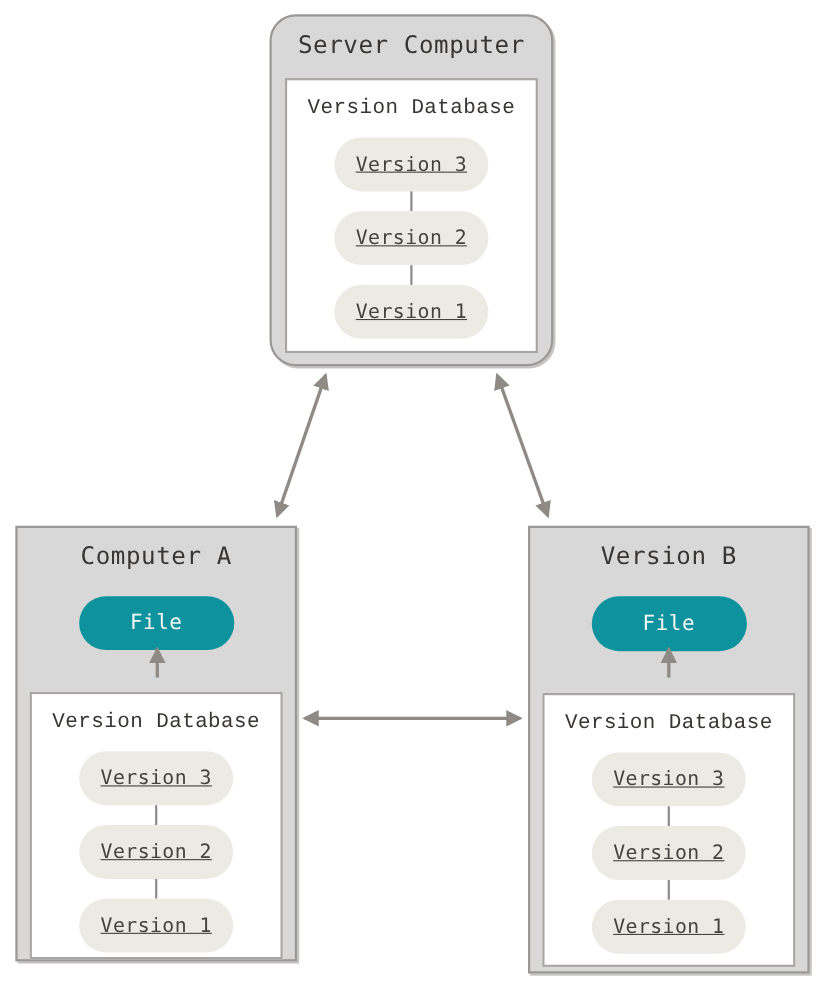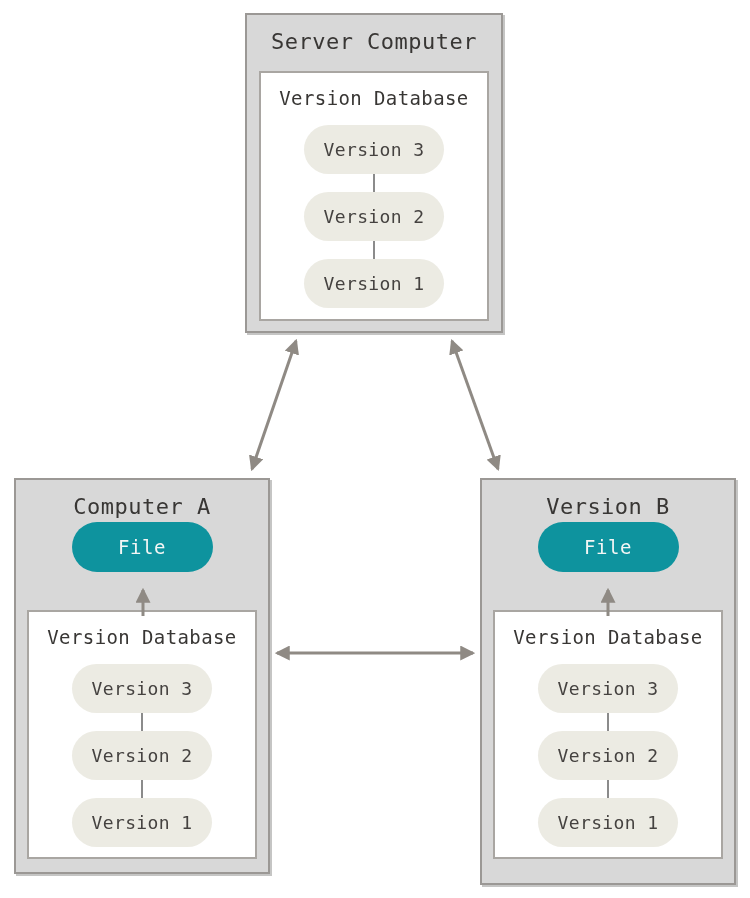--- a/index.html
+++ b/index.html
@@ -30,33 +30,33 @@
   .arrowhead-shape{fill:var(--arrow);}
 
   .machine{
     position:absolute;
     background:var(--machine-fill);
     border:2px solid var(--machine-border);
     box-shadow:2px 2px 0 rgba(90,88,86,0.35);
     display:flex;flex-direction:column;align-items:center;
     z-index:1;
   }
-  .machine.server{left:245px;top:13px;width:258px;height:320px;}
+  .machine.server{left:245px;top:13px;width:258px;height:320px;border-radius:24px;}
   .machine.client-a{left:14px;top:478px;width:256px;height:396px;}
   .machine.client-b{left:480px;top:478px;width:256px;height:407px;}
 
   .machine-title{
     margin-top:14px;
     font-size:22px;line-height:26px;
     letter-spacing:0.5px;
     color:var(--title-text);
     white-space:nowrap;
   }
   .file-pill{
-    margin-top:2px;
+    margin-top:22px;
     width:141px;height:50px;
     border-radius:25px;
     background:var(--file-fill);
     color:var(--file-text);
     display:flex;align-items:center;justify-content:center;
     font-size:19px;letter-spacing:0.5px;
   }
   .db-box{
     background:var(--db-fill);
     border:2px solid var(--db-border);
@@ -65,29 +65,31 @@
     z-index:2;
   }
   .server .db-box{margin-top:16px;height:250px;}
   .client-a .db-box, .client-b .db-box{margin-top:38px;height:249px;}
   .db-title{
     margin-top:14px;
     font-size:19px;line-height:23px;
     letter-spacing:0.4px;
     color:var(--title-text);
     white-space:nowrap;
+    font-family:Liberation Mono, monospace;
   }
   .version-pill{
     width:140px;height:49px;
     border-radius:24.5px;
     background:var(--pill-fill);
     color:var(--pill-text);
     display:flex;align-items:center;justify-content:center;
     font-size:18px;letter-spacing:0.4px;
     white-space:nowrap;
+    text-decoration:underline;
   }
   .version-pill.first{margin-top:15px;}
   .version-link{
     width:2px;height:18px;
     background:var(--connector);
   }
 </style>
 </head>
 <body>
 

